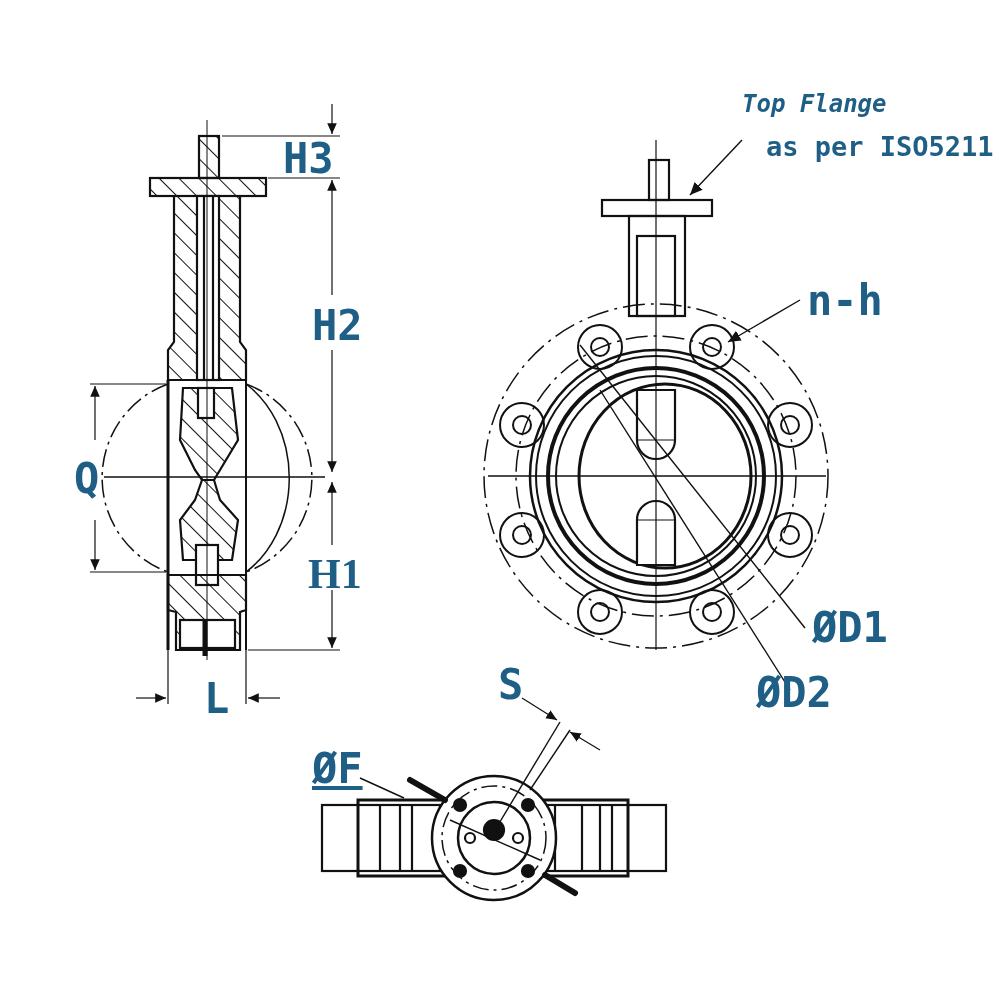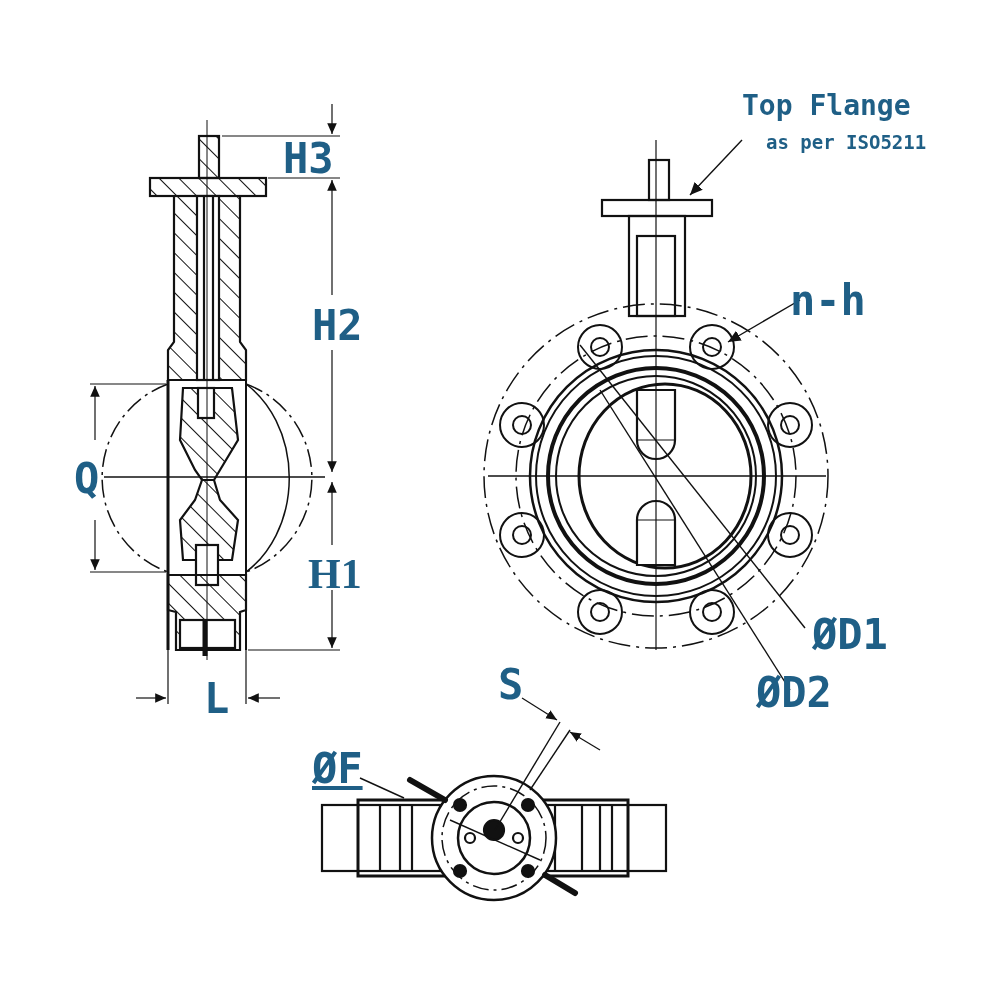--- a/index.html
+++ b/index.html
@@ -1,21 +1,21 @@
 <!DOCTYPE html>
 <html><head>
 <meta charset="utf-8">
 <style>
   html, body { margin:0; padding:0; background:#ffffff; }
   body { width:1000px; height:1000px; position:relative; overflow:hidden; }
   svg { position:absolute; left:0; top:0; }
   .lbl { position:absolute; color:#1f5f86; font-family:"DejaVu Sans Mono", monospace; font-weight:bold; white-space:nowrap; line-height:1; }
   .big { font-size:42px; }
-  .title { font-size:28px; }
-  .sub { font-size:19px; }
+  .title { font-size:24px;font-style:italic; }
+  .sub { font-size:27px; }
 </style>
 </head>
 <body>
 
 <svg width="1000" height="1000" viewBox="0 0 1000 1000" fill="none" stroke="#111" stroke-width="2.2">
   <defs>
     <pattern id="hatch" width="14" height="14" patternUnits="userSpaceOnUse" patternTransform="rotate(-45)">
       <line x1="0" y1="0" x2="0" y2="14" stroke="#111" stroke-width="2"></line>
     </pattern>
     <marker id="arr" markerWidth="10" markerHeight="10" refX="9" refY="5" orient="auto">
@@ -158,17 +158,17 @@
   </g>
 </svg>
 
 <div class="lbl title" style="left:742px;top:92px;">Top Flange</div>
 <div class="lbl sub" style="left:766px;top:133px;">as per ISO5211</div>
 <div class="lbl big" style="left:283px;top:138px;">H3</div>
 <div class="lbl big" style="left:312px;top:305px;">H2</div>
 <div class="lbl big" style="left:308px;top:553px;font-family:Liberation Serif, serif;">H1</div>
 <div class="lbl big" style="left:74px;top:458px;">Q</div>
 <div class="lbl big" style="left:204px;top:678px;">L</div>
-<div class="lbl big" style="left:790px;top:280px;">n-h</div>
-<div class="lbl big" style="left:812px;top:607px;margin-top:7px;">ØD1</div>
+<div class="lbl big" style="left:807px;top:280px;">n-h</div>
+<div class="lbl big" style="left:812px;top:607px;">ØD1</div>
 <div class="lbl big" style="left:756px;top:672px;">ØD2</div>
 <div class="lbl big" style="left:498px;top:664px;">S</div>
 <div class="lbl big" style="left:312px;top:748px;text-decoration:underline;">ØF</div>
 
 </body></html>

